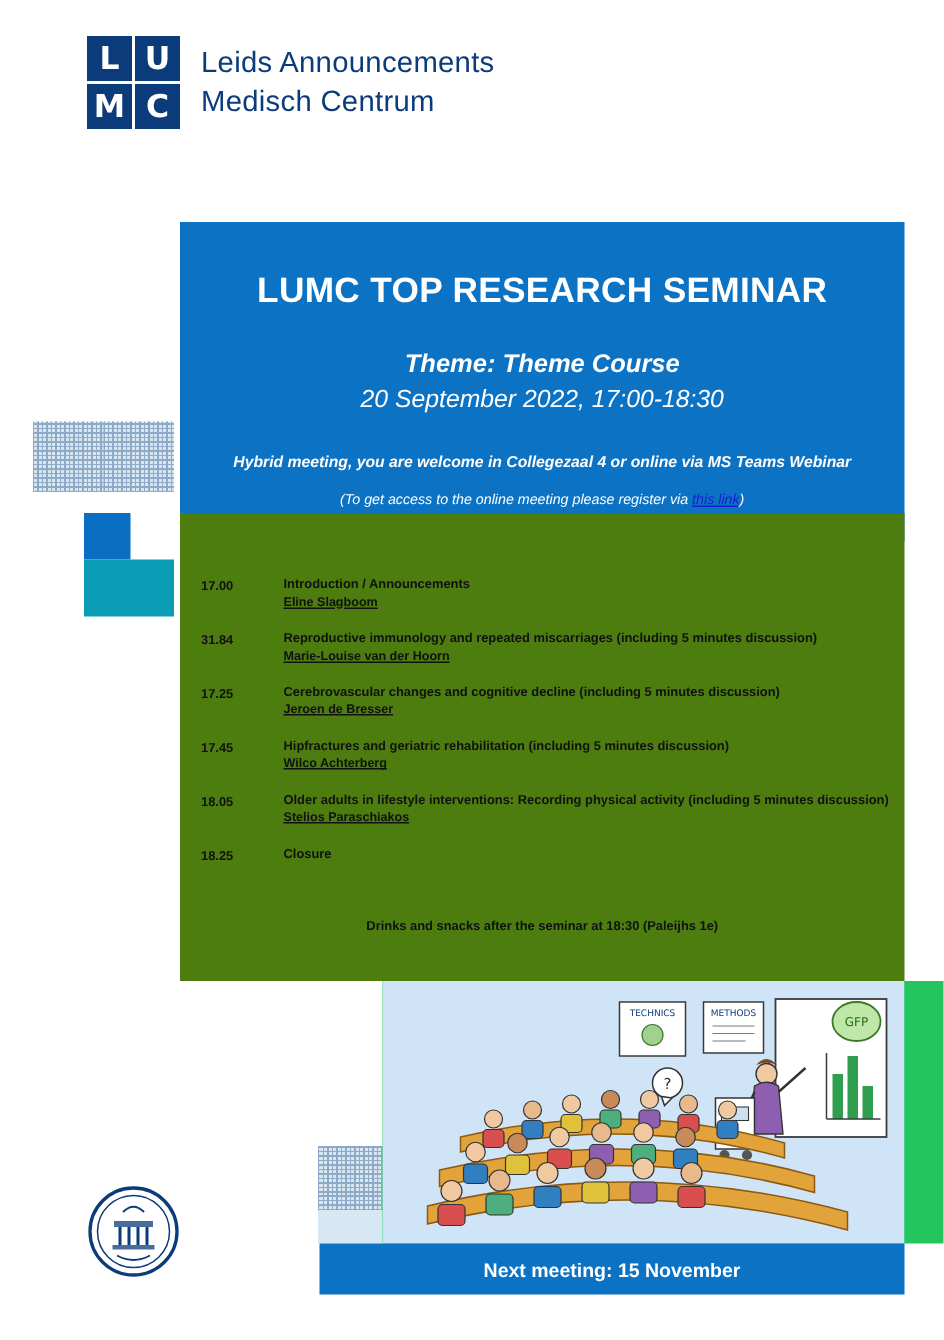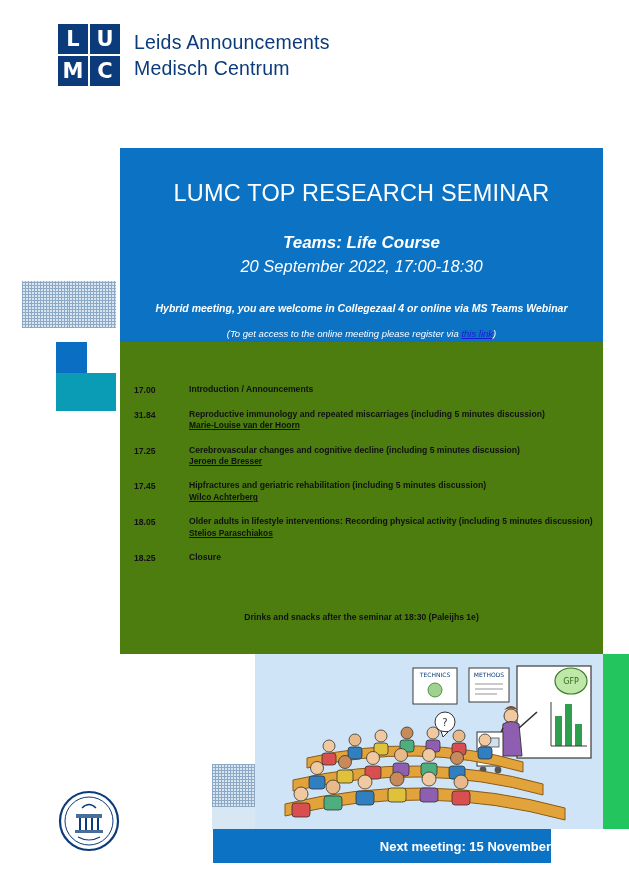--- a/index.html
+++ b/index.html
@@ -70,21 +70,21 @@
     left: 120px;
     top: 148px;
     width: 483px;
     background: #0b72c4;
     color: #ffffff;
     padding: 22px 26px 18px 26px;
     text-align: center;
   }
   .header-title {
     font-family: "Liberation Sans", sans-serif;
-    font-weight: normal;
+    font-weight: bold;
     font-size: 23.5px;
     letter-spacing: 0.2px;
     margin: 10px 0 26px 0;
   }
   .header-theme {
     font-weight: bold;
     font-style: italic;
     font-size: 17px;
     margin: 0 0 4px 0;
   }
@@ -170,27 +170,27 @@
     height: 175px;
     background: #22c55e;
     overflow: hidden;
   }
 
   
   .footer-bar {
     position: absolute;
     left: 213px;
     top: 829px;
-    width: 338px;
+    width: 390px;
     height: 34px;
     background: #0b72c4;
     color: #ffffff;
     display: flex;
     align-items: center;
-    justify-content: flex-end;
+    justify-content: center;
     font-size: 13px;
     font-weight: bold;
   }
 
   
   .seal {
     position: absolute;
     left: 58px;
     top: 790px;
     width: 62px;
@@ -215,35 +215,36 @@
 
 <div class="deco deco-hatch" style="left:22px; top:281px; width:47px; height:47px;"></div>
 <div class="deco deco-hatch" style="left:69px; top:281px; width:47px; height:47px;"></div>
 <div class="deco deco-solid-blue" style="left:56px; top:342px; width:31px; height:31px;"></div>
 <div class="deco deco-solid-teal" style="left:56px; top:373px; width:60px; height:38px;"></div>
 <div class="deco deco-hatch" style="left:212px; top:764px; width:43px; height:43px;"></div>
 <div class="deco deco-pale" style="left:212px; top:807px; width:43px; height:22px;"></div>
 
 <div class="header-block">
   <div class="header-title">LUMC TOP RESEARCH SEMINAR</div>
-  <div class="header-theme">Teams: Life Course</div>
+  <div class="header-theme">Theme: Theme Course</div>
   <div class="header-date">20 September 2022, 17:00-18:30</div>
   <div class="header-hybrid">Hybrid meeting, you are welcome in Collegezaal 4 or online via MS Teams Webinar</div>
   <div class="header-register">
     <span>(To get access to the online meeting please register via </span><a href="#">this link</a><span>)</span>
   </div>
 </div>
 
 <div class="programme">
   <div class="prog-rows">
 
     <div class="prog-row">
       <div class="prog-time">17.00</div>
       <div class="prog-body">
         <div class="prog-title">Introduction / Announcements</div>
+        <div class="prog-speaker">Eline Slagboom</div>
       </div>
     </div>
 
     <div class="prog-row">
       <div class="prog-time">31.84</div>
       <div class="prog-body">
         <div class="prog-title">Reproductive immunology and repeated miscarriages (including 5 minutes discussion)</div>
         <div class="prog-speaker">Marie-Louise van der Hoorn</div>
       </div>
     </div>

